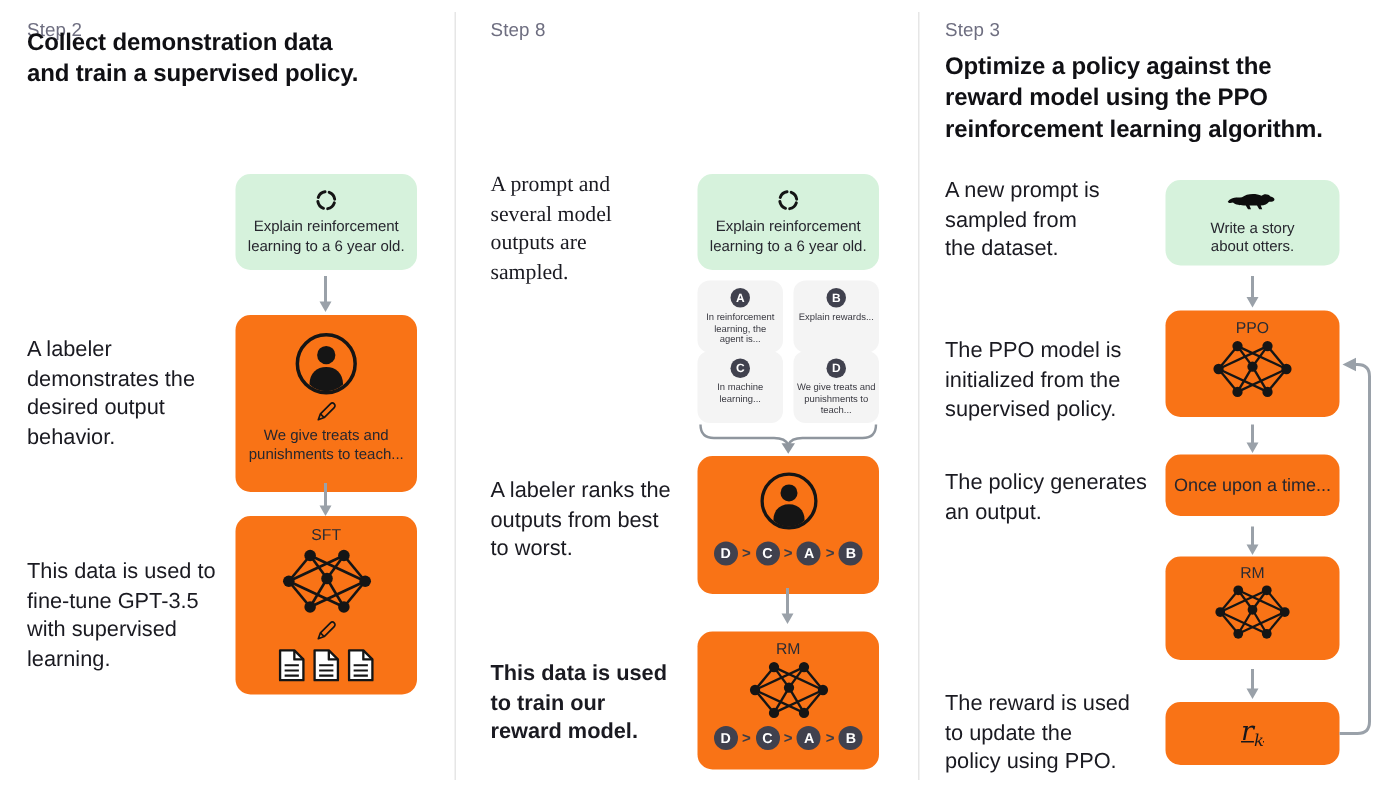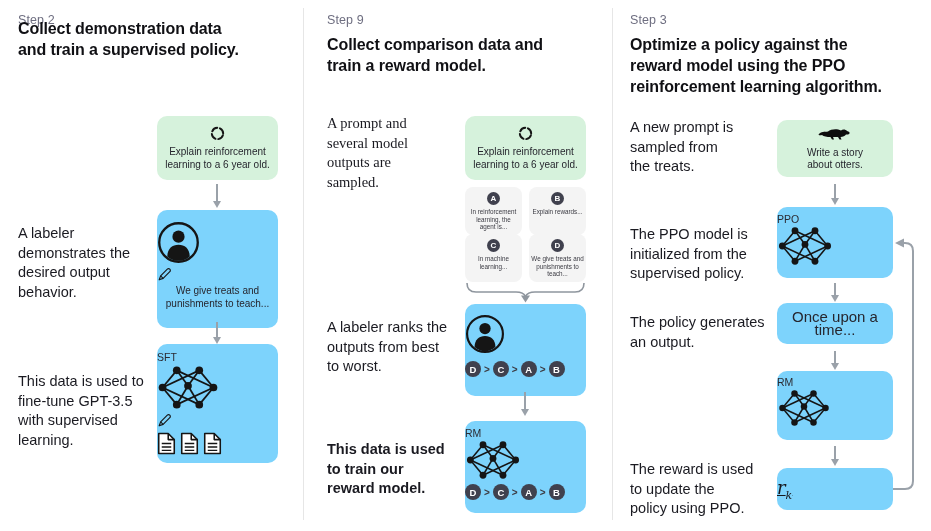--- a/index.html
+++ b/index.html
@@ -5,22 +5,22 @@
   html,body{margin:0;padding:0;background:#fff;}
   #canvas{position:relative;width:931px;height:531px;background:#ffffff;overflow:hidden;
           font-family:"Liberation Sans",sans-serif;color:#17171c;}
   .divider{position:absolute;top:8px;height:512px;width:1px;background:#e6e6e6;}
   .step-label{position:absolute;font-size:12.5px;color:#6e6e80;letter-spacing:.1px;}
   .step-title{position:absolute;font-size:16px;font-weight:700;line-height:21px;color:#101014;
               white-space:pre-line;letter-spacing:-0.1px;}
   .row-text{position:absolute;font-size:14.5px;line-height:19.5px;color:#1a1a21;white-space:pre-line;}
   .gbox{position:absolute;background:#d6f2dc;border-radius:10px;display:flex;flex-direction:column;
         align-items:center;justify-content:center;gap:4px;}
-  .graybox{position:absolute;background:#7dd3fc;border-radius:10px;display:flex;flex-direction:column;
-        }
+  .graybox{position:absolute;background:#f97316;border-radius:10px;display:flex;flex-direction:column;
+        align-items:center;}
   .box-caption{font-size:10px;line-height:12.5px;color:#26262e;text-align:center;white-space:pre-line;}
   .model-label{font-size:10.5px;color:#2b2b33;margin-top:7px;}
   .varrow{position:absolute;width:2px;background:#9aa1a9;}
   .varrow::after{content:"";position:absolute;left:50%;transform:translateX(-50%);bottom:-6px;
         width:0;height:0;border-left:4.5px solid transparent;border-right:4.5px solid transparent;
         border-top:7px solid #9aa1a9;}
   .outbox{position:absolute;background:#f4f4f4;border-radius:8px;display:flex;flex-direction:column;
         align-items:center;padding-top:5px;}
   .mini-badge{width:13px;height:13px;border-radius:50%;background:#40414e;color:#fff;font-size:8px;
         font-weight:700;display:flex;align-items:center;justify-content:center;}
@@ -140,23 +140,21 @@
         </svg>
       <svg width="19" height="23">
           <use href="#sym-doc"></use>
         </svg>
       <svg width="19" height="23">
           <use href="#sym-doc"></use>
         </svg>
     </div>
   </div>
 
-  <div class="step-label" style="left:327px;top:13px;">Step 9</div>
-  <div class="step-title" style="left:327px;top:34px;width:270px;">Collect comparison data and
-train a reward model.</div>
+  <div class="step-label" style="left:327px;top:13px;">Step 8</div>
 
   <div class="row-text" style="left:327px;top:114px;width:130px;font-family:Liberation Serif, serif;">A prompt and
 several model
 outputs are
 sampled.</div>
   <div class="gbox" style="left:465px;top:116px;width:121px;height:64px;">
     <svg class="icon" width="17" height="17">
         <use href="#sym-refresh"></use>
       </svg>
     <div class="box-caption">Explain reinforcement
@@ -229,21 +227,21 @@
     </div>
   </div>
 
   <div class="step-label" style="left:630px;top:13px;">Step 3</div>
   <div class="step-title" style="left:630px;top:34px;width:285px;">Optimize a policy against the
 reward model using the PPO
 reinforcement learning algorithm.</div>
 
   <div class="row-text" style="left:630px;top:118px;width:130px;">A new prompt is
 sampled from
-the treats.</div>
+the dataset.</div>
   <div class="gbox" style="left:777px;top:120px;width:116px;height:57px;gap:3px;">
     <svg class="icon" width="36" height="18">
         <use href="#sym-otter"></use>
       </svg>
     <div class="box-caption">Write a story
 about otters.</div>
   </div>
 
   <div class="varrow" style="left:834px;top:184px;height:15px;"></div>
 
@@ -255,21 +253,21 @@
     <svg class="icon" width="56" height="40" style="margin-top:1px;">
         <use href="#sym-net"></use>
       </svg>
   </div>
 
   <div class="varrow" style="left:834px;top:283px;height:13px;"></div>
 
   <div class="row-text" style="left:630px;top:313px;width:160px;">The policy generates
 an output.</div>
   <div class="graybox" style="left:777px;top:303px;width:116px;height:41px;justify-content:center;">
-    <div class="box-caption" style="font-size:15px;">Once upon a time...</div>
+    <div class="box-caption" style="font-size:12px;">Once upon a time...</div>
   </div>
 
   <div class="varrow" style="left:834px;top:351px;height:13px;"></div>
 
   <div class="graybox" style="left:777px;top:371px;width:116px;height:68px;padding-top:1px;">
     <div class="model-label" style="margin-top:4px;">RM</div>
     <svg class="icon" width="54" height="38" style="margin-top:1px;">
         <use href="#sym-net"></use>
       </svg>
   </div>

